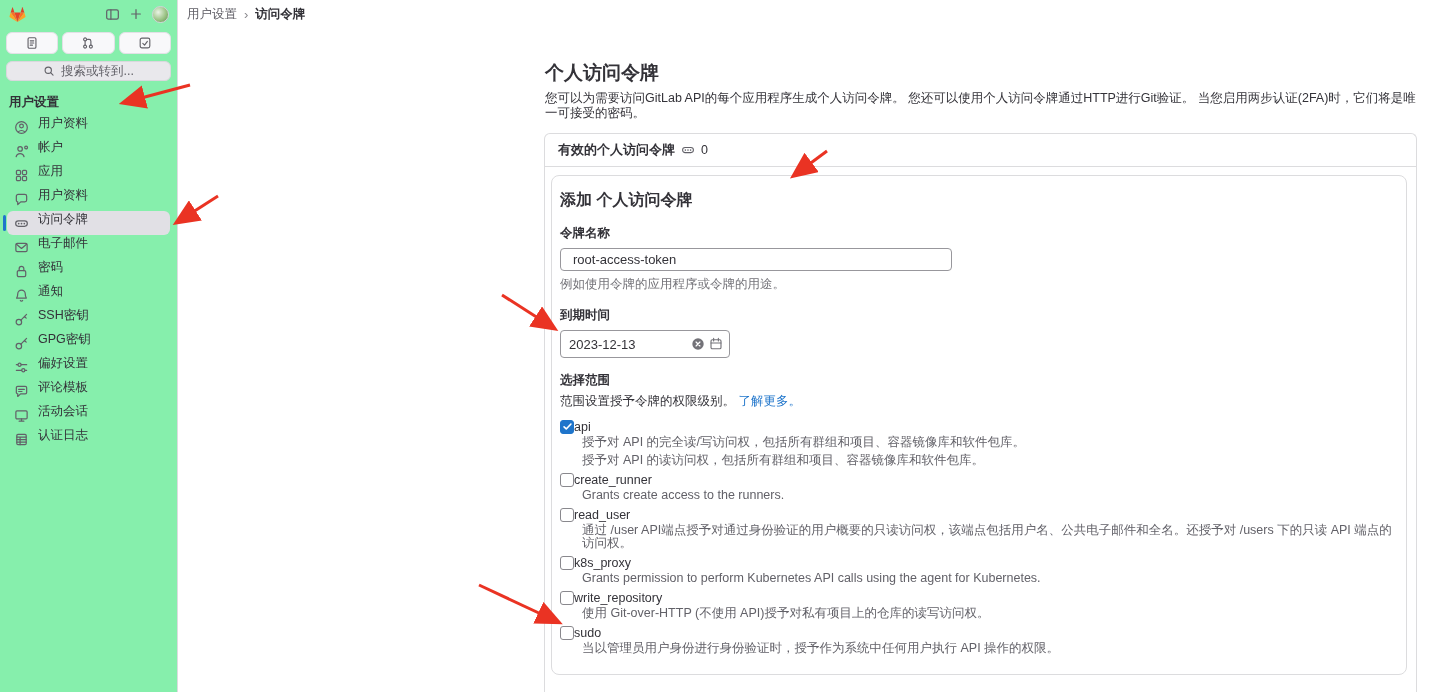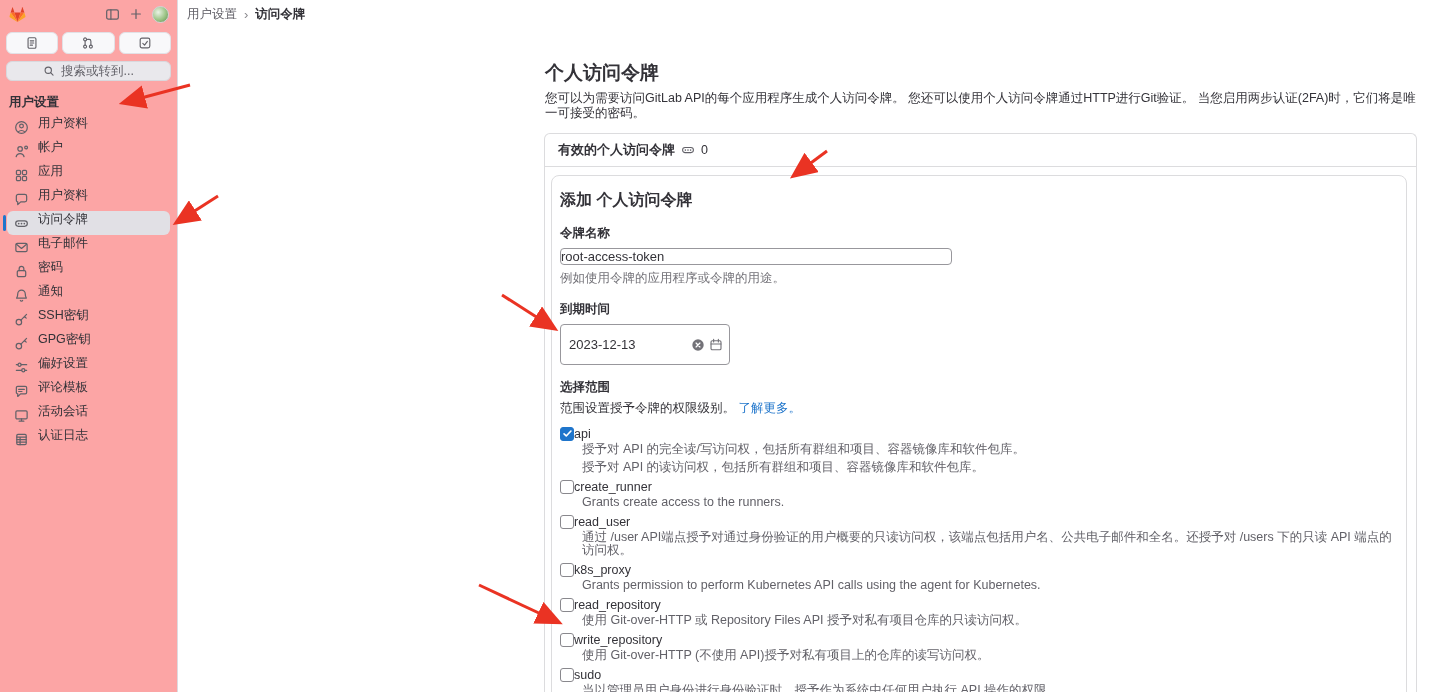--- a/index.html
+++ b/index.html
@@ -9,21 +9,21 @@
   .icn svg { display:block; }
 
   
   .topbar { position:absolute; left:178px; top:0; right:0; height:28px; background:#fff;
     display:flex; align-items:center; padding-left:9px; z-index:5; }
   .crumb1 { color:#626168; cursor:pointer; }
   .crumb-sep { color:#89888d; margin:0 7px; font-size:13px; }
   .crumb2 { font-weight:700; color:#333238; }
 
   
-  .sidebar { position:absolute; left:0; top:0; width:178px; height:692px; background:#fca5a5;
+  .sidebar { position:absolute; left:0; top:0; width:178px; height:692px; background:#86efac;
     border-right:1px solid #dcdbe0; z-index:10; }
   .sb-top { display:flex; align-items:center; height:28px; padding:0 8px; }
   .logo { width:19px; height:18px; }
   .sb-top-right { margin-left:auto; display:flex; align-items:center; gap:9px; }
   .avatar { width:17px; height:17px; border-radius:50%;
     background:radial-gradient(circle at 35% 35%, #eaf3e6, #9cc486 55%, #5d8b4c); border:1px solid #d3d2d8; }
   .shortcuts { display:flex; gap:4px; margin:4px 6px 0 6px; }
   .sc-btn { flex:1; height:22px; background:#f8f8fa; border:1px solid #e2e1e6; border-radius:6px;
     display:flex; align-items:center; justify-content:center; cursor:pointer; }
   .searchbox { margin:7px 6px 0 6px; height:20px; background:#e9e8ec; border:1px solid #d9d8dd;
@@ -46,24 +46,24 @@
   .card { margin-top:12px; border:1px solid #dcdcde; border-radius:6px 6px 0 0; border-bottom:none;
     min-height:612px; background:#fff; }
   .card-head { padding:7px 13px; border-bottom:1px solid #dcdcde; display:flex; align-items:center; gap:6px; }
   .card-head-title { font-weight:700; font-size:13px; }
   .card-count { color:#333238; }
 
   .form-card { margin:8px 6px 0 6px; width:856px; border:1px solid #dcdcde; border-radius:8px;
     padding:12px 10px 14px 8px; }
   .form-title { font-size:16px; font-weight:700; margin:2px 0 0 0; }
   .form-label { display:block; font-weight:700; margin-top:14px; }
-  .text-input { display:block; margin-top:6px; width:392px; height:17px; border:1px solid #98979c;
-    border-radius:4px; padding:0 0; font:13px "Liberation Sans","DejaVu Sans",sans-serif; color:#333238; }
+  .text-input { display:block; margin-top:6px; width:392px; height:23px; border:1px solid #98979c;
+    border-radius:4px; padding:0 12px; font:13px "Liberation Sans","DejaVu Sans",sans-serif; color:#333238; }
   .help-text { margin-top:5px; color:#737278; }
-  .date-wrap { margin-top:6px; width:170px; height:41px; border:1px solid #98979c; border-radius:4px;
+  .date-wrap { margin-top:6px; width:170px; height:28px; border:1px solid #98979c; border-radius:4px;
     display:flex; align-items:center; padding:0 6px 0 0; }
   .date-wrap input { flex:1; min-width:0; border:none; outline:none; height:100%; padding:0 4px 0 8px;
     font:13px "Liberation Sans","DejaVu Sans",sans-serif; color:#333238; background:transparent; }
   .date-wrap .icn { margin-left:4px; cursor:pointer; }
   .scopes-help { margin-top:4px; color:#333238; }
   .link { color:#1f75cb; cursor:pointer; }
   .scopes { margin-top:9px; }
   .scope { margin-bottom:5px; }
   .scope-top { display:flex; align-items:center; height:15px; }
   .cb { width:14px; height:14px; border:1px solid #89888d; border-radius:3px; background:#fff;
@@ -371,27 +371,20 @@
           <div class="scope">
             <div class="scope-top">
               <span class="cb"></span>
               <span class="scope-name">k8s_proxy</span>
             </div>
             <div class="scope-desc">Grants permission to perform Kubernetes API calls using the agent for Kubernetes.</div>
           </div>
           <div class="scope">
             <div class="scope-top">
               <span class="cb"></span>
-              <span class="scope-name">read_repository</span>
-            </div>
-            <div class="scope-desc">使用 Git-over-HTTP 或 Repository Files API 授予对私有项目仓库的只读访问权。</div>
-          </div>
-          <div class="scope">
-            <div class="scope-top">
-              <span class="cb"></span>
               <span class="scope-name">write_repository</span>
             </div>
             <div class="scope-desc">使用 Git-over-HTTP (不使用 API)授予对私有项目上的仓库的读写访问权。</div>
           </div>
           <div class="scope">
             <div class="scope-top">
               <span class="cb"></span>
               <span class="scope-name">sudo</span>
             </div>
             <div class="scope-desc">当以管理员用户身份进行身份验证时，授予作为系统中任何用户执行 API 操作的权限。</div>

